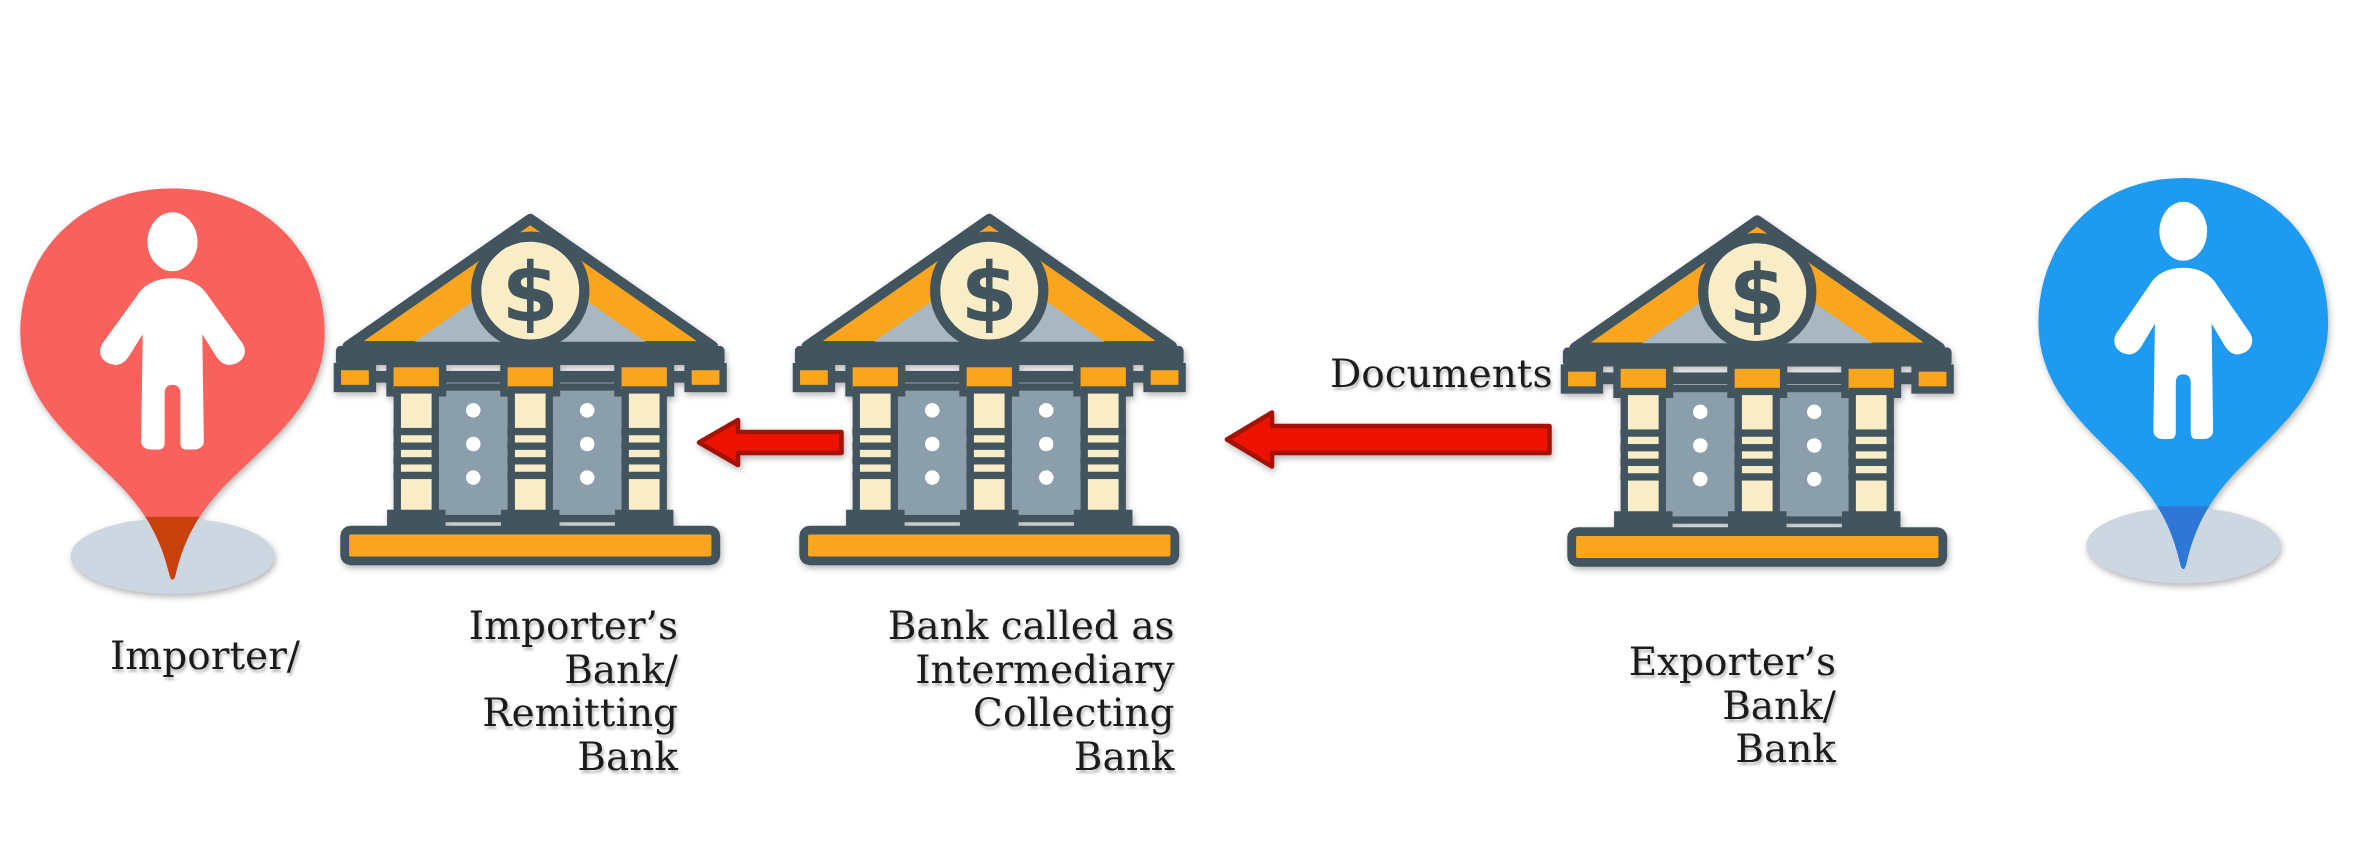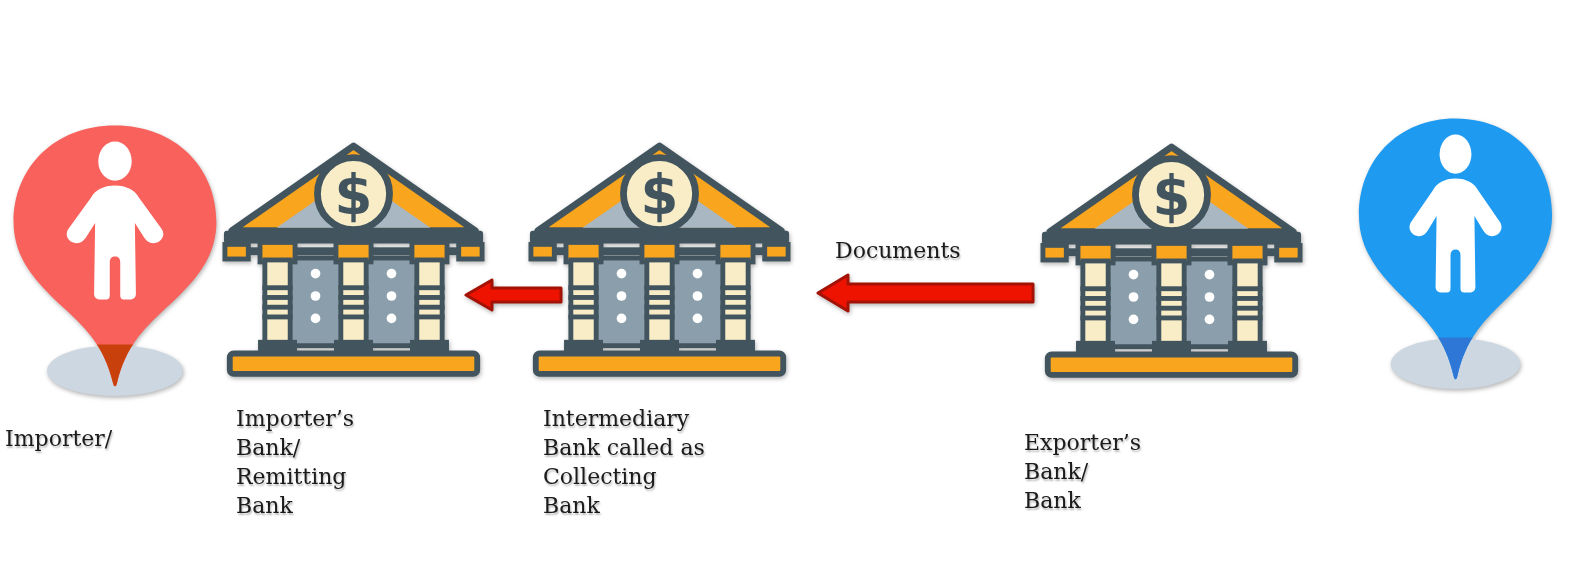--- a/index.html
+++ b/index.html
@@ -3,21 +3,21 @@
 <meta charset="utf-8">
 <style>
   html,body{margin:0;padding:0;background:#fff;}
   .stage{
     position:relative;width:1586px;height:562px;background:#fff;overflow:hidden;
     font-family:"DejaVu Serif","Liberation Serif",serif;
   }
   .defs{position:absolute;width:0;height:0;overflow:hidden;}
   .icon{position:absolute;overflow:visible;filter:drop-shadow(1px 2px 2px rgba(90,90,90,.45));}
   .label{
-    position:absolute;text-align:left;font-size:22px;line-height:29px;
+    position:absolute;text-align:right;font-size:26px;line-height:29px;
     color:var(--text-color,#1b1b1b);text-shadow:1px 2px 2px rgba(0,0,0,.28);
   }
   .label span{display:block;}
   .pin-red{--pin-body-c:var(--pin-red);--pin-tip-c:var(--pin-red-tip);}
   .pin-blue{--pin-body-c:var(--pin-blue);--pin-tip-c:var(--pin-blue-tip);}
 </style>
 </head>
 <body>
 
 <div class="stage">
@@ -94,37 +94,37 @@
   <svg class="icon pin-red" style="left:0;top:120px" width="230" height="290" viewBox="0 0 220 310" preserveAspectRatio="none">
     <use href="#pin"></use>
   </svg>
   <div class="label" style="left:5px;top:424px;width:195px">
     <span>Importer/</span>
   </div>
 
   <svg class="icon" style="left:222px;top:139px" width="263" height="239" viewBox="0 0 270 245">
     <use href="#bank"></use>
   </svg>
-  <div class="label" style="left:236px;top:404px;width:200px">
+  <div class="label" style="left:252px;top:404px;width:200px">
     <span>Importer’s</span>
     <span>Bank/</span>
     <span>Remitting</span>
     <span>Bank</span>
   </div>
 
   <svg class="icon" style="left:463px;top:276px" width="101" height="38" viewBox="0 0 101 38">
     <polygon style="fill:var(--arrow-fill);stroke:var(--arrow-stroke);stroke-width:3;stroke-linejoin:round" points="3,19 29,4 29,12 98,12 98,26 29,26 29,34"></polygon>
   </svg>
 
   <svg class="icon" style="left:528px;top:139px" width="263" height="239" viewBox="0 0 270 245">
     <use href="#bank"></use>
   </svg>
   <div class="label" style="left:543px;top:404px;width:240px">
+    <span>Bank called as</span>
     <span>Intermediary</span>
-    <span>Bank called as</span>
     <span>Collecting</span>
     <span>Bank</span>
   </div>
 
   <div class="label" style="left:835px;top:236px;width:200px">Documents</div>
   <svg class="icon" style="left:815px;top:271px" width="222" height="45" viewBox="0 0 222 45">
     <polygon style="fill:var(--arrow-fill);stroke:var(--arrow-stroke);stroke-width:3;stroke-linejoin:round" points="3,22 33,4 33,13 218,13 218,31 33,31 33,40"></polygon>
   </svg>
 
   <svg class="icon" style="left:1040px;top:140px" width="263" height="239" viewBox="0 0 270 245">

